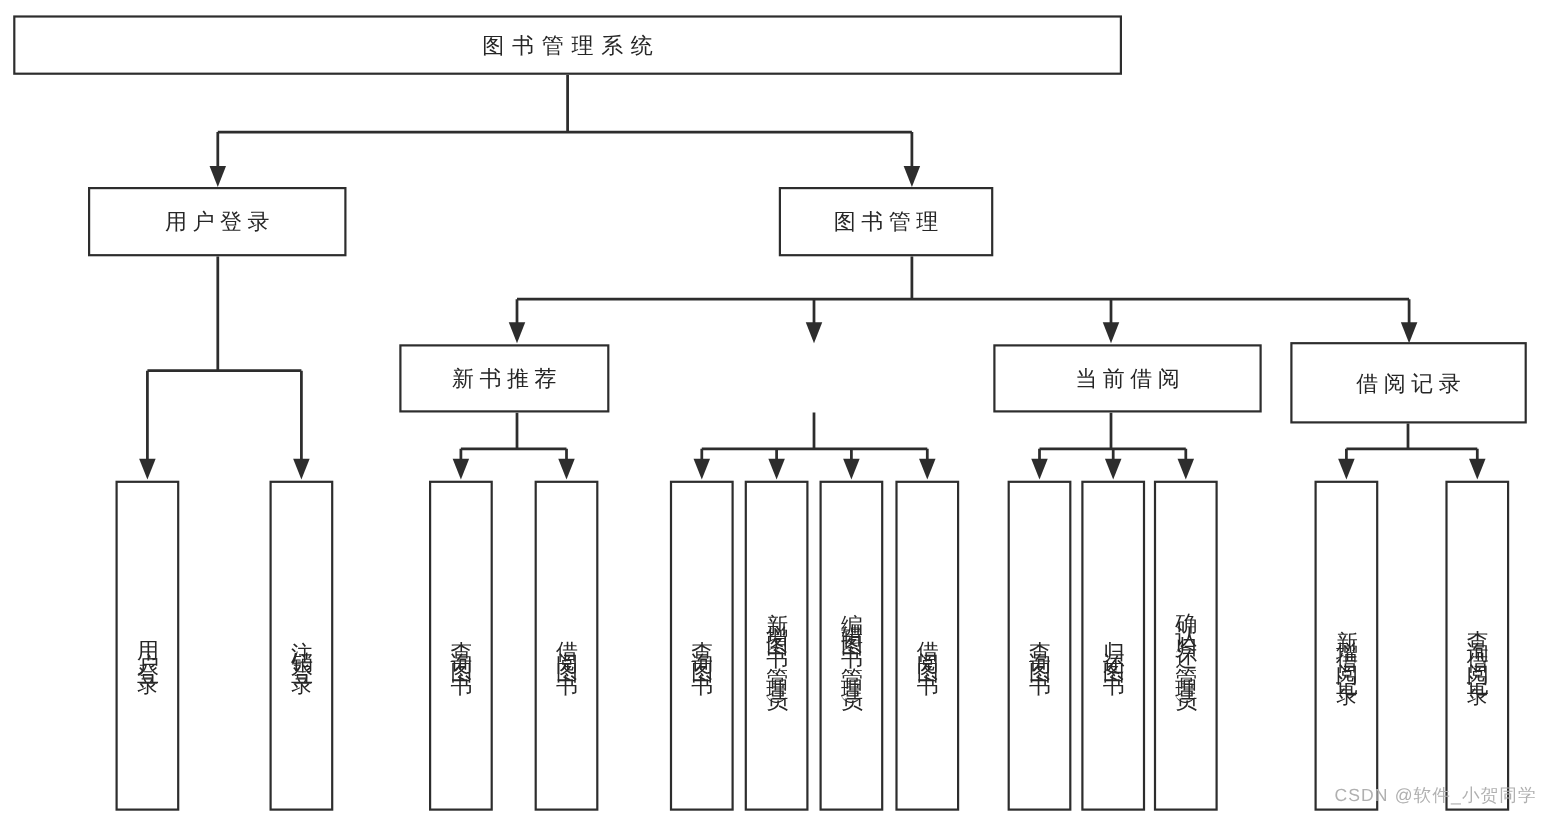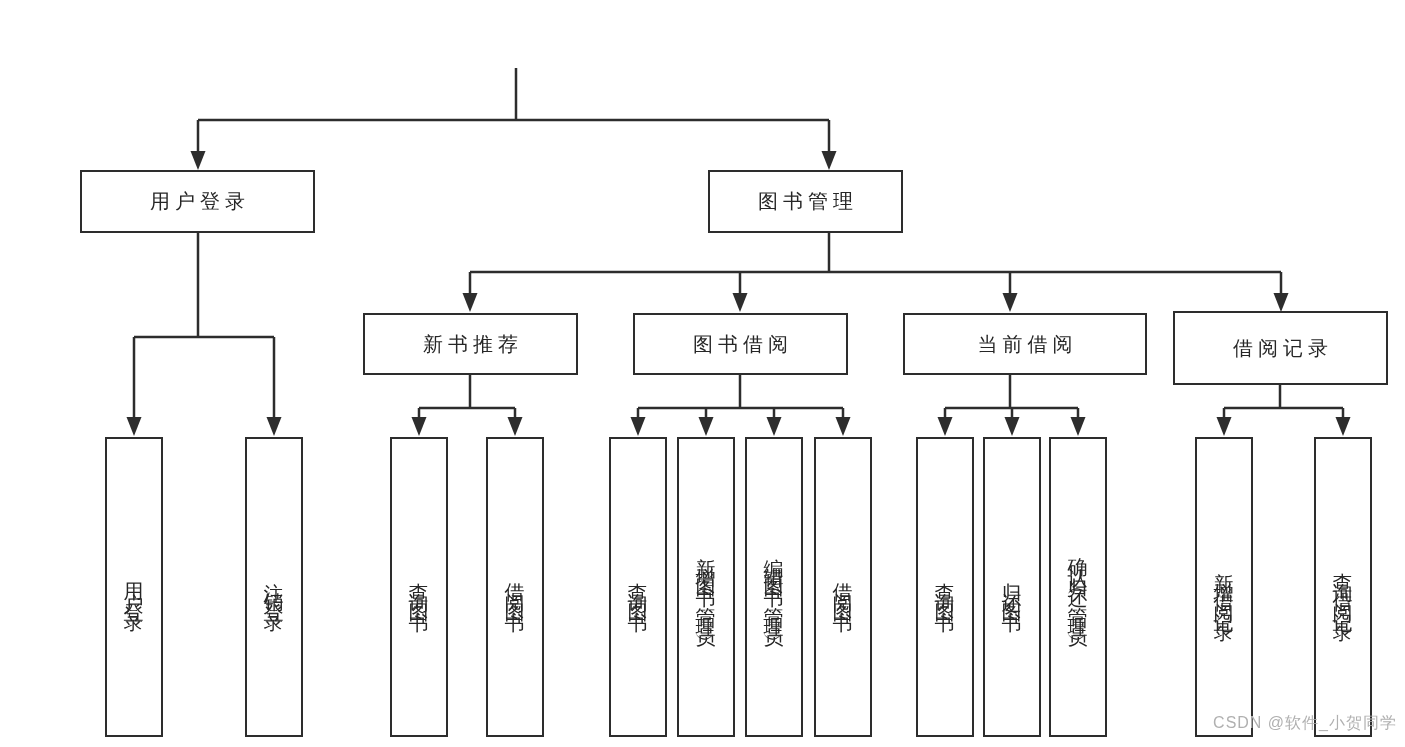--- a/index.html
+++ b/index.html
@@ -101,33 +101,33 @@
       <polygon stroke="none" points="1070.5,417 1085.5,417 1078,436"></polygon>
     </g>
 
     <g>
       <path fill="none" d="M1280,375 V408 M1224,408 H1343 M1224,408 V421 M1343,408 V421"></path>
       <polygon stroke="none" points="1216.5,417 1231.5,417 1224,436"></polygon>
       <polygon stroke="none" points="1335.5,417 1350.5,417 1343,436"></polygon>
     </g>
   </svg>
 
+  <div class="box root" style="left:12px;top:14px;width:1008px;height:54px">
+    <span class="hlabel">图书管理系统</span>
+  </div>
 
   <div class="box" style="left:80px;top:170px;width:235px;height:63px">
     <span class="hlabel">用户登录</span>
   </div>
   <div class="box" style="left:708px;top:170px;width:195px;height:63px">
     <span class="hlabel">图书管理</span>
   </div>
 
-  <div class="box" style="left:363px;top:313px;width:215px;height:62px">
+  <div class="box" style="left:363px;top:313px;width:191px;height:62px">
     <span class="hlabel">新书推荐</span>
-  </div>
-  <div class="box" style="left:633px;top:313px;width:215px;height:62px">
-    <span class="hlabel">图书借阅</span>
   </div>
   <div class="box" style="left:903px;top:313px;width:244px;height:62px">
     <span class="hlabel">当前借阅</span>
   </div>
   <div class="box" style="left:1173px;top:311px;width:215px;height:74px">
     <span class="hlabel">借阅记录</span>
   </div>
 
   <div class="leaf" style="left:105px">
     <span class="vlabel">用户登录</span>

